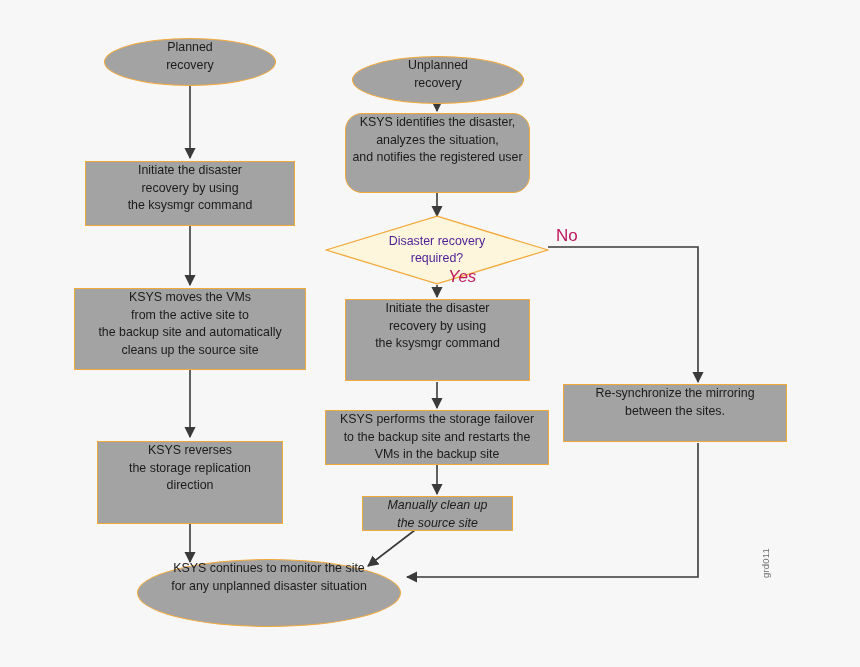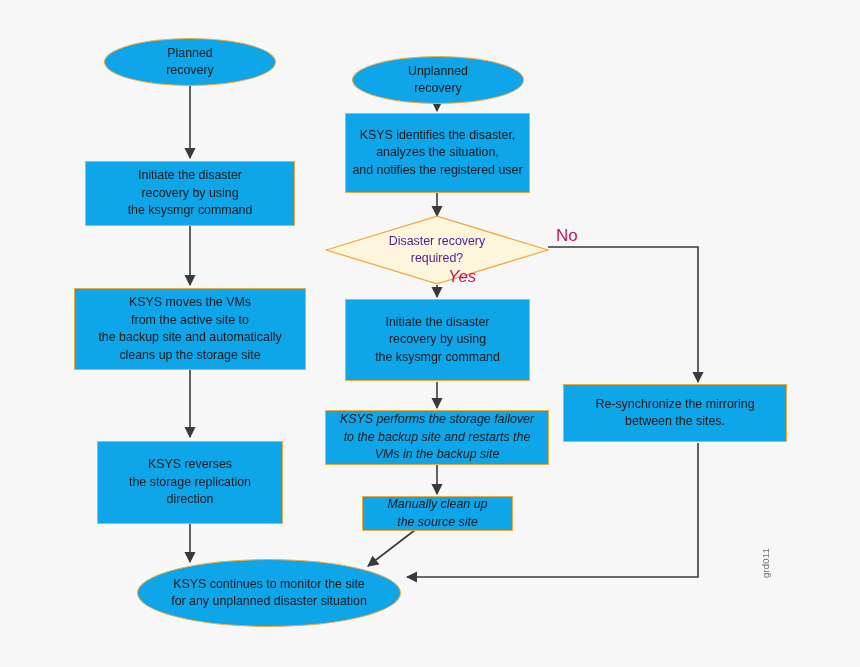--- a/index.html
+++ b/index.html
@@ -23,27 +23,27 @@
     position: absolute;
     left: 0;
     top: 0;
     width: 860px;
     height: 667px;
   }
   .node {
     position: absolute;
     box-sizing: border-box;
     display: flex;
-    align-items: center;
+    align-items: flex-start;
     justify-content: center;
     text-align: center;
     color: #1b1b1b;
     font-size: 12.4px;
     line-height: 17.5px;
-    background: #0ea5e9;
+    background: #a3a3a3;
     border: 1.3px solid #f2a93b;
   }
   .node.process {
     border-radius: 0;
   }
   .node.terminal {
     border-radius: 50%;
   }
   .node-label {
     display: block;
@@ -127,37 +127,37 @@
   <div class="node terminal" style="left:104px; top:38px; width:172px; height:48px;">
     <span class="node-label">Planned
 recovery</span>
   </div>
 
   <div class="node terminal" style="left:352px; top:36px; width:172px; height:48px;margin-top:20px;">
     <span class="node-label">Unplanned
 recovery</span>
   </div>
 
-  <div class="node process" style="left:345px; top:113px; width:185px; height:80px;">
+  <div class="node process" style="left:345px; top:113px; width:185px; height:80px;border-radius:17px;">
     <span class="node-label">KSYS identifies the disaster,
 analyzes the situation,
 and notifies the registered user</span>
   </div>
 
   <div class="node process" style="left:85px; top:161px; width:210px; height:65px;">
     <span class="node-label">Initiate the disaster
 recovery by using
 the ksysmgr command</span>
   </div>
 
   <div class="node process" style="left:74px; top:288px; width:232px; height:82px;">
     <span class="node-label">KSYS moves the VMs
 from the active site to
 the backup site and automatically
-cleans up the storage site</span>
+cleans up the source site</span>
   </div>
 
   <div class="node process" style="left:97px; top:441px; width:186px; height:83px;">
     <span class="node-label">KSYS reverses
 the storage replication direction</span>
   </div>
 
   <div class="diamond-wrap" style="left:325px; top:215px; width:224px; height:70px;">
     <svg width="224" height="70" viewBox="0 0 224 70">
       <polygon points="112,1.2 222.8,35 112,68.8 1.2,35" fill="#fdf6dd" stroke="#f2a93b" stroke-width="1.3"></polygon>
@@ -169,21 +169,21 @@
   <span class="edge-label" style="left:556px; top:228px;">No</span>
 
   <span class="edge-label" style="left:448px; top:269px;font-style:italic;">Yes</span>
 
   <div class="node process" style="left:345px; top:299px; width:185px; height:82px;">
     <span class="node-label">Initiate the disaster
 recovery by using
 the ksysmgr command</span>
   </div>
 
-  <div class="node process" style="left:325px; top:410px; width:224px; height:55px;font-style:italic;">
+  <div class="node process" style="left:325px; top:410px; width:224px; height:55px;">
     <span class="node-label">KSYS performs the storage failover
 to the backup site and restarts the
 VMs in the backup site</span>
   </div>
 
   <div class="node process" style="left:362px; top:496px; width:151px; height:35px;font-style:italic;">
     <span class="node-label">Manually clean up
 the source site</span>
   </div>
 

